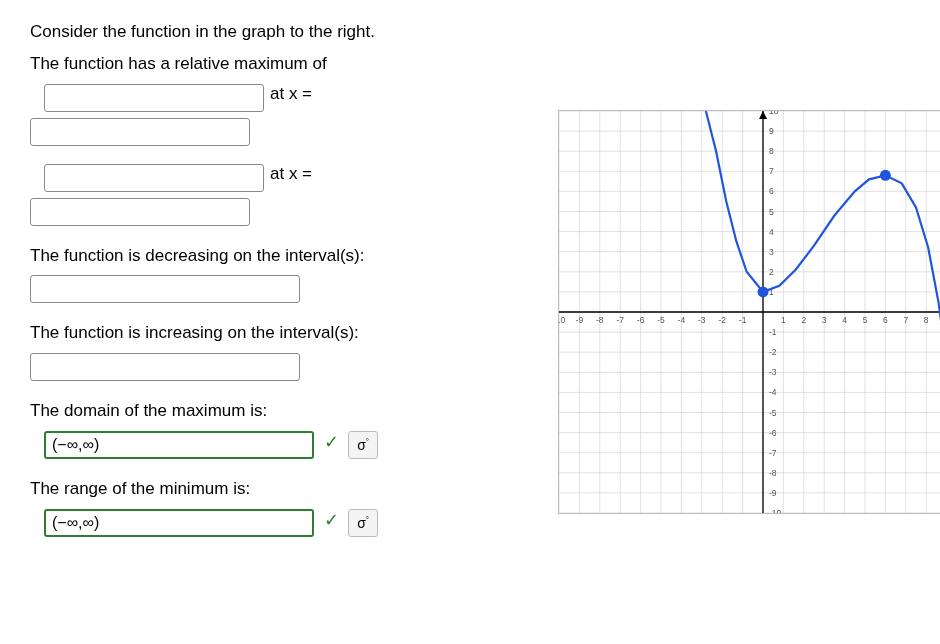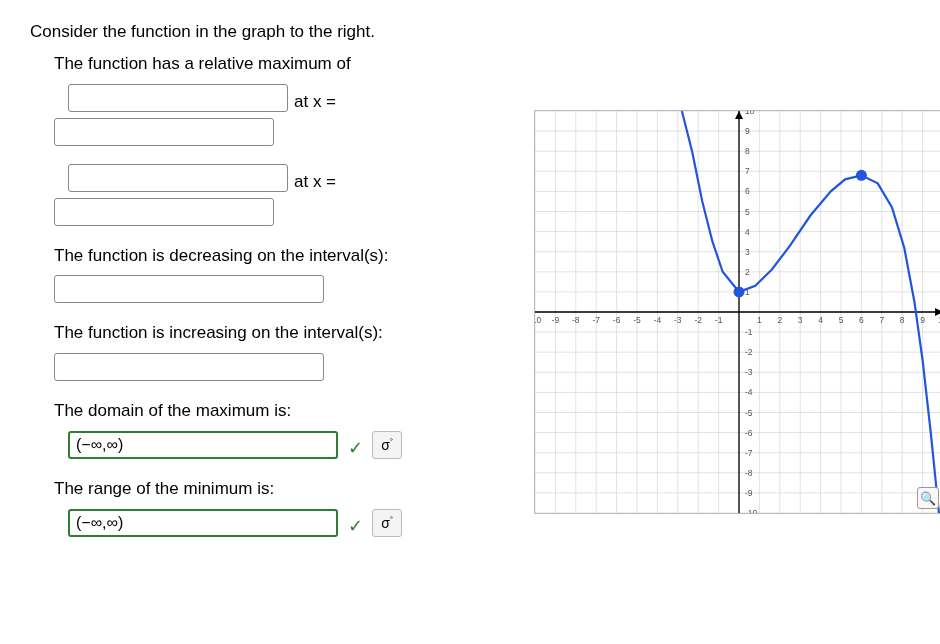--- a/index.html
+++ b/index.html
@@ -3,41 +3,41 @@
   <meta charset="utf-8">
   <style>
     * { box-sizing: border-box; margin: 0; padding: 0; }
     body {
       font-family: Arial, Helvetica, sans-serif;
       font-size: 17px;
       color: #000;
       padding: 20px 30px;
       width: 940px;
     }
-    .container { display: flex; gap: 4px; }
+    .container { display: flex; gap: 28px; }
     .left-col { flex: 0 0 500px; }
     .right-col { flex: 1; padding-top: 90px; }
     .prompt-line { margin-bottom: 8px; line-height: 1.4; }
-    .section { margin-bottom: 18px; margin-left: 24px; }
+    .section { margin-bottom: 18px; }
     .input-box {
       width: 220px;
       height: 28px;
       border: 1px solid #888;
       border-radius: 3px;
       font-size: 15px;
       padding: 2px 6px;
       background: #fff;
     }
     .input-wide { width: 270px; }
     .input-correct {
       border: 2px solid #2e7d32;
       color: #000;
       font-size: 16px;
     }
-    .inline-row { display: flex; align-items: flex-end; gap: 6px; padding-left: 14px; }
+    .inline-row { display: flex; align-items: flex-start; gap: 6px; padding-left: 14px; }
     .at-x { font-size: 17px; }
     .check-icon {
       color: #2e7d32;
       font-size: 18px;
       margin-left: 4px;
     }
     .tool-btn {
       width: 30px; height: 28px;
       border: 1px solid #bbb;
       border-radius: 3px;

